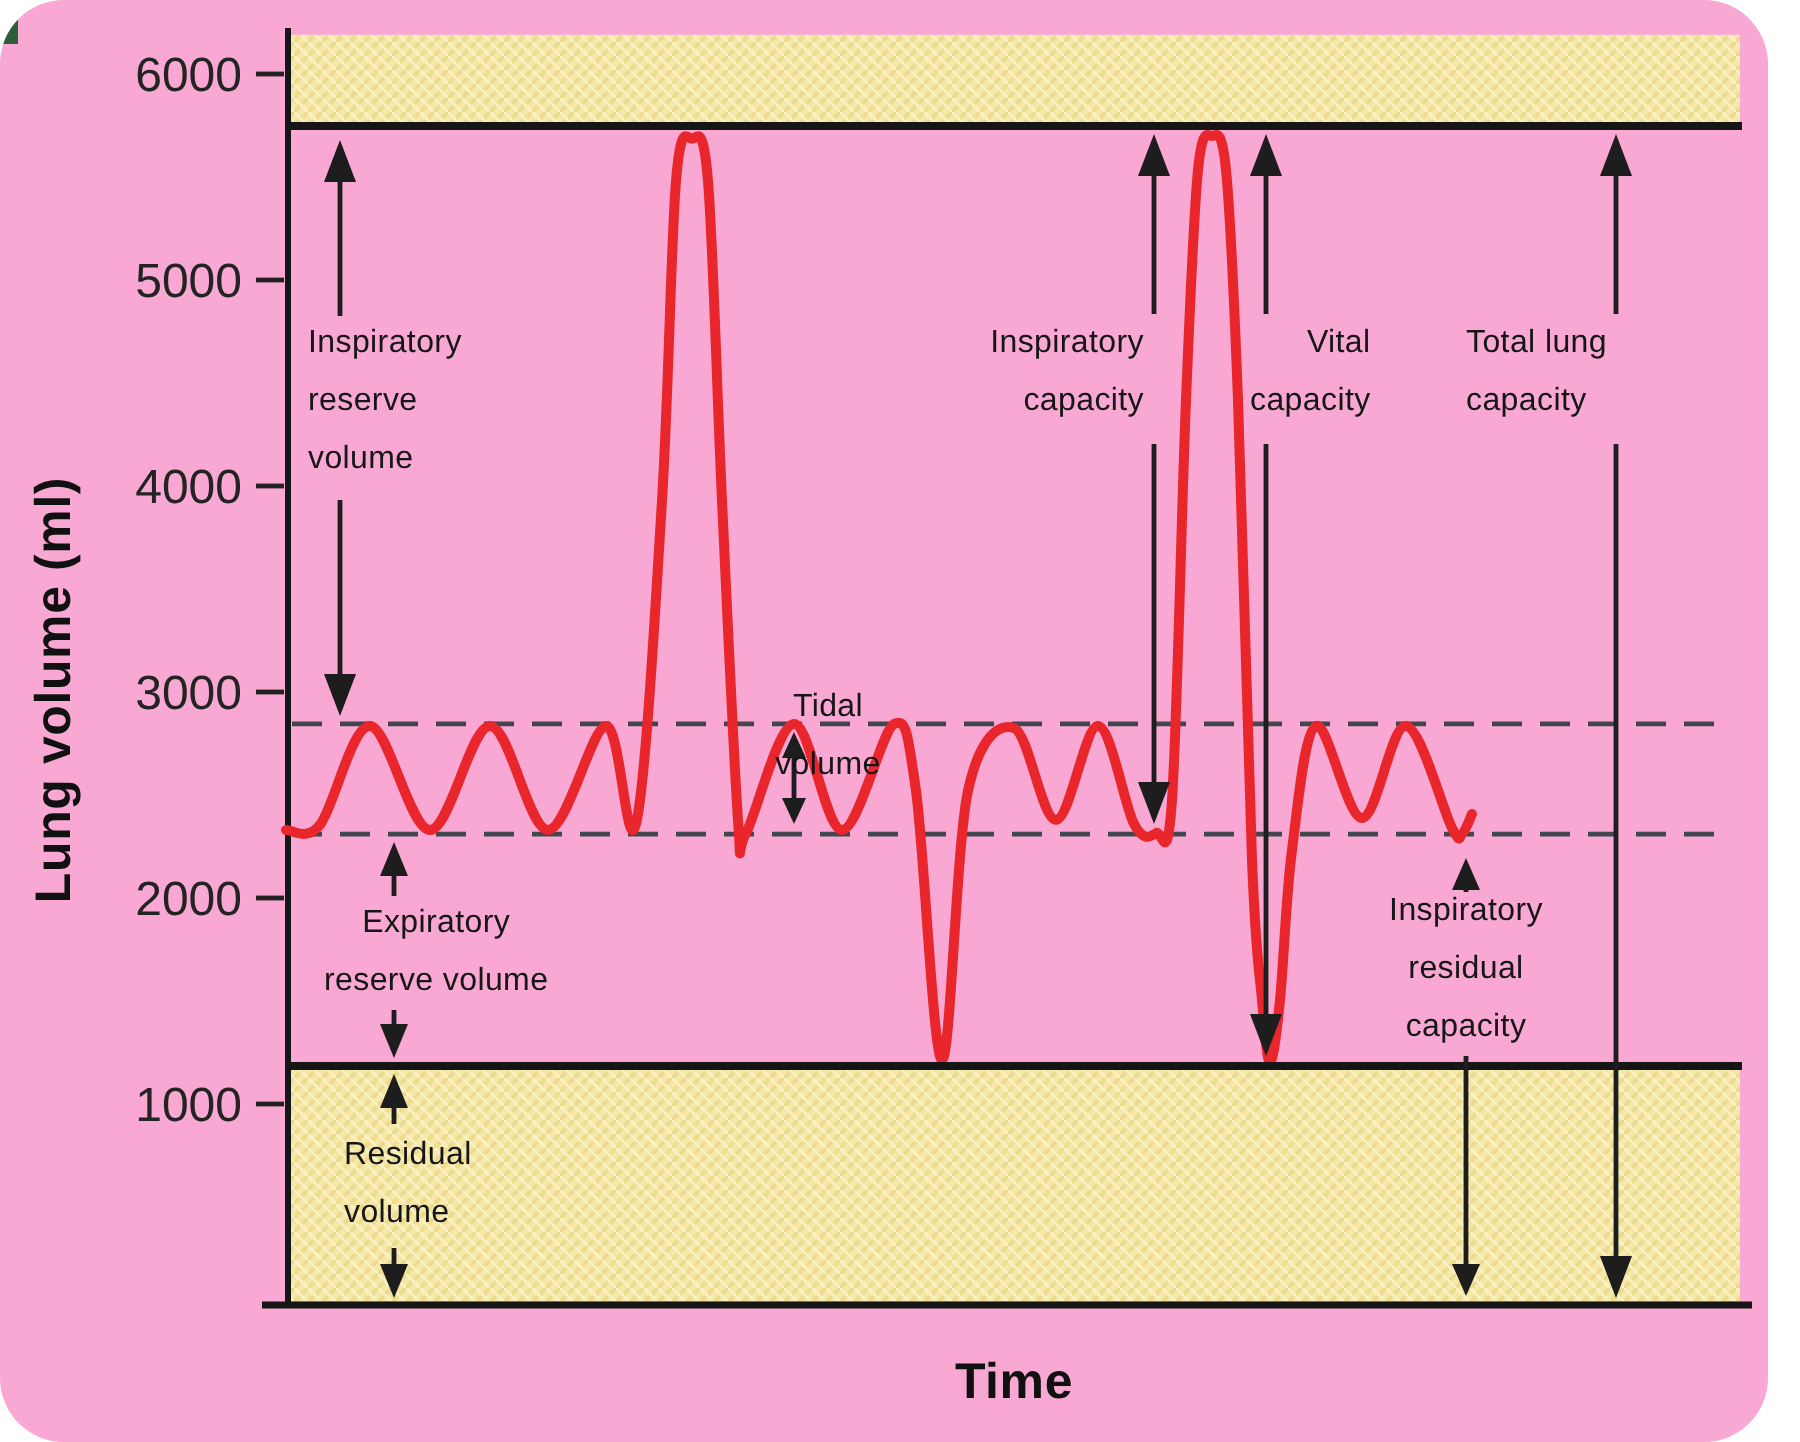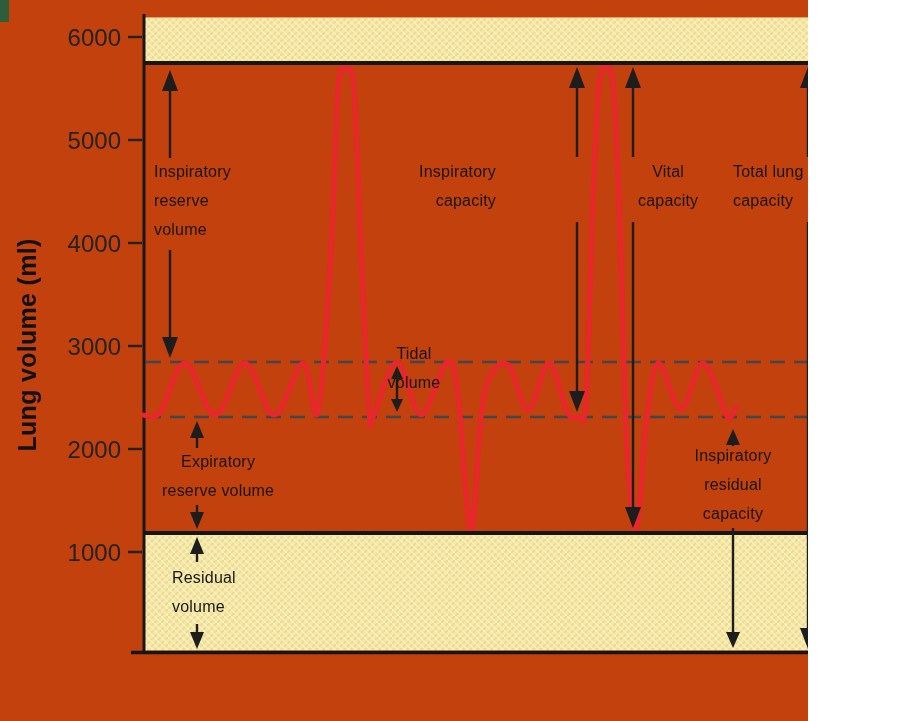--- a/index.html
+++ b/index.html
@@ -1,33 +1,34 @@
 <!DOCTYPE html>
 <html><head>
 <meta charset="utf-8">
 <style>
   html,body{margin:0;padding:0;}
   .page{
-    position:relative; width:808px; height:721px;
-    background:#c2410c; overflow:hidden;
+    position:relative; width:884px; height:721px;
+    background:#f9a8d4; overflow:hidden;
     font-family:"Liberation Sans", sans-serif;
+    border-radius:32px;
   }
   .corner-mark{
     position:absolute; left:0; top:0; width:9px; height:22px;
     background:#2c5e3c;
   }
   #plot-svg{ position:absolute; left:0; top:0; }
   .anno{
     position:absolute; white-space:pre-line;
     font-size:16px; line-height:29px; color:#161616; letter-spacing:.2px;
   }
   .anno-irv{ left:154px; top:157px; text-align:left; }
   .anno-tidal{ left:354px; top:301px; width:120px; text-align:center;margin-top:38px; }
   .anno-ic{ right:312px; top:157px; text-align:right; }
-  .anno-vc{ left:625px; top:157px; text-align:center;margin-left:13px; }
+  .anno-vc{ left:625px; top:157px; text-align:right; }
   .anno-tlc{ left:733px; top:157px; width:160px; text-align:left; }
   .anno-erv{ left:162px; top:447px; text-align:center; }
   .anno-frc{ left:653px; top:441px; width:160px; text-align:center; }
   .anno-rv{ left:172px; top:563px; text-align:left; }
   .axis-title{
     position:absolute; font-weight:bold; font-size:25px; color:#111;
     letter-spacing:.3px;
   }
   .y-title{
     left:-92px; top:330px; width:240px; height:30px; text-align:center;
@@ -120,13 +121,14 @@
 capacity</div>
   <div class="anno anno-erv">Expiratory
 reserve volume</div>
   <div class="anno anno-frc">Inspiratory
 residual
 capacity</div>
   <div class="anno anno-rv">Residual
 volume</div>
 
   <div class="axis-title y-title">Lung volume (ml)</div>
+  <div class="axis-title x-title">Time</div>
 </div>
 
 </body></html>

